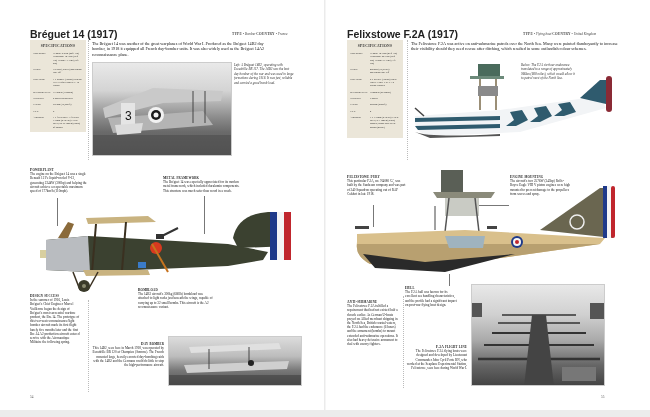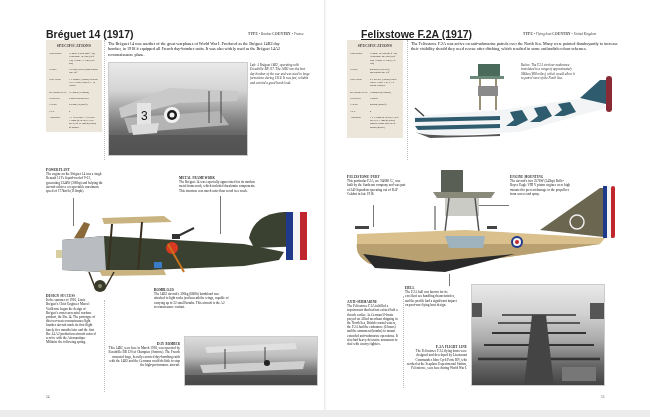--- a/index.html
+++ b/index.html
@@ -1,21 +1,21 @@
 <!DOCTYPE html>
 <html><head>
 <meta charset="utf-8">
 <style>
   * { box-sizing: border-box; margin: 0; padding: 0; }
   html, body { width: 650px; height: 417px; overflow: hidden; background: #f0f0f0; }
   body { font-family: "Liberation Serif", serif; color: #222; position: relative; }
   .spread { position: absolute; left: 0; top: 0; width: 650px; height: 410px; background: #fff; }
   .gutter { position: absolute; left: 324px; top: 0; width: 2px; height: 410px; background: linear-gradient(to right, #e6e6e6, #fafafa); }
   .page { position: absolute; top: 0; height: 410px; }
-  .page.left { left: 16px; width: 365px; }
+  .page.left { left: 0; width: 365px; }
   .page.right { left: 325px; width: 325px; }
   .title { position: absolute; top: 28px; font-family: "Liberation Sans", sans-serif; font-weight: bold; font-size: 10.5px; color: #222; }
   .type-line { position: absolute; top: 32px; font-size: 3.4px; color: #444; white-space: nowrap; }
   .type-line b { font-weight: bold; letter-spacing: 0.2px; }
   .type-line i { font-style: italic; }
   .specs { position: absolute; top: 40px; width: 56px; background: #ebe6d9; padding: 4px 3px; }
   .specs h4 { font-size: 3.6px; text-align: center; letter-spacing: 0.3px; margin-bottom: 4px; font-weight: bold; color: #333; }
   .spec-row { display: flex; font-size: 2.6px; line-height: 3.3px; margin-bottom: 3px; }
   .spec-row .k { width: 20px; flex-shrink: 0; color: #444; }
   .spec-row .v { flex: 1; color: #333; }
@@ -171,21 +171,21 @@
         <line x1="80" y1="10" x2="80" y2="28" stroke="#444"></line>
         <circle cx="82" cy="26" r="3" fill="#222"></circle>
         <rect x="0" y="38" width="134" height="12" fill="#3f3f3f" opacity="0.6"></rect>
       </svg>
     </div>
 
     <div class="pagenum" style="left:30px;">54</div>
   </div>
 
   <div class="page right">
-    <div class="title" style="left:36px;text-decoration:underline;">Felixstowe F.2A (1917)</div>
+    <div class="title" style="left:22px;">Felixstowe F.2A (1917)</div>
     <div class="type-line" style="left:198px;">
       <b>TYPE</b> •
       <i>Flying boat</i>
       <b>COUNTRY</b> •
       <i>United Kingdom</i>
     </div>
 
     <div class="specs" style="left:22px; height:98px;">
       <h4>SPECIFICATIONS</h4>
       <div class="spec-row">

